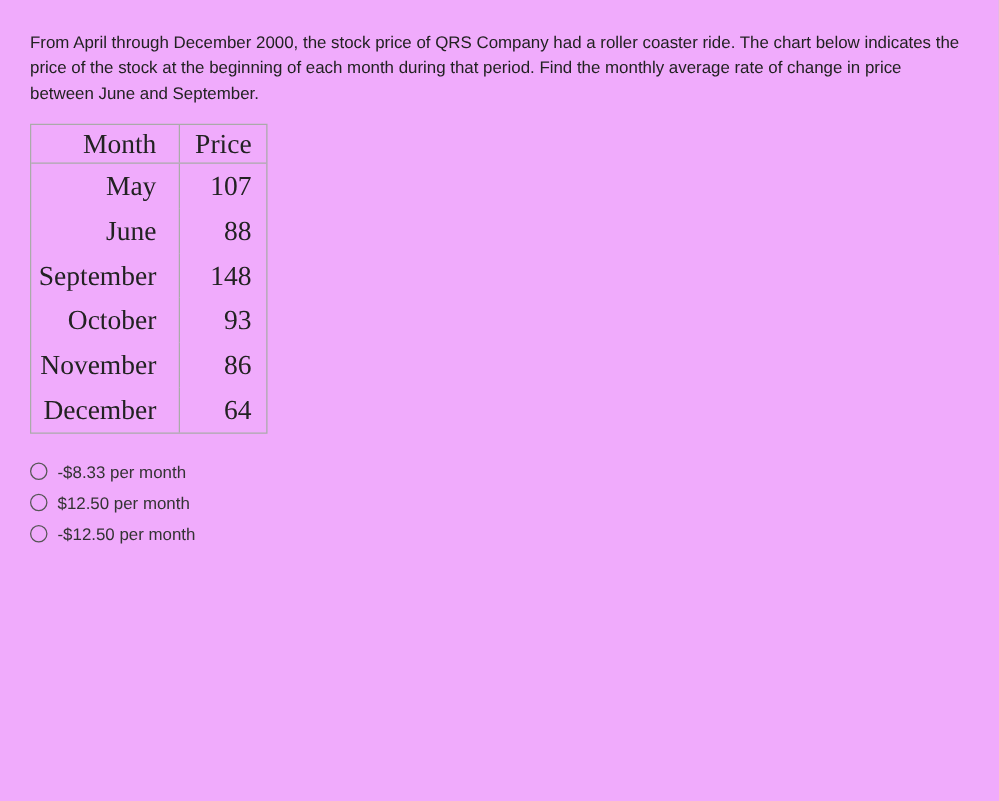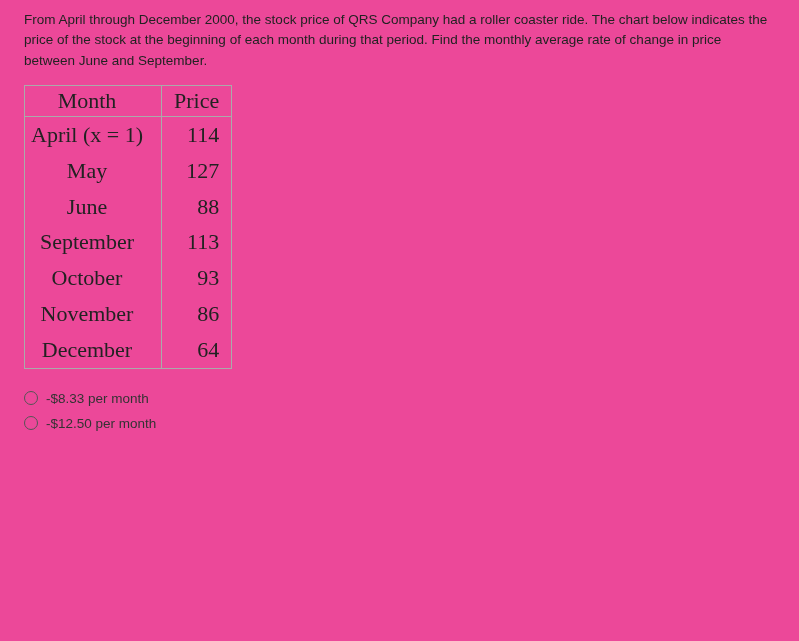--- a/index.html
+++ b/index.html
@@ -6,44 +6,44 @@
     body {
       background: #d0ccc8;
       font-family: Georgia, 'Times New Roman', serif;
       width: 799px;
       min-height: 641px;
       display: flex;
       align-items: flex-start;
       justify-content: flex-start;
     }
     .page {
-      background: #ec4899;
+      background: #f0abfc;
       width: 799px;
       min-height: 641px;
-      padding: 10px 24px 24px 24px;
+      padding: 24px 24px 24px 24px;
     }
     .description {
       font-size: 13.5px;
       line-height: 1.5;
       color: #222;
       margin-bottom: 14px;
       font-family: Arial, sans-serif;
     }
     .table-container {
       display: inline-block;
       border: 1.5px solid #aaa;
     }
     table {
       border-collapse: collapse;
       font-size: 22px;
       color: #222;
     }
     table th, table td {
       padding: 2px 18px 2px 6px;
-      text-align: center;
+      text-align: right;
       vertical-align: middle;
     }
     table th:nth-child(2), table td:nth-child(2) {
       border-left: 1.5px solid #aaa;
       text-align: right;
       padding-right: 12px;
       padding-left: 12px;
     }
     table thead th {
       font-weight: normal;
@@ -88,35 +88,31 @@
 
   <div class="table-container">
     <table>
       <thead>
         <tr>
           <th>Month</th>
           <th>Price</th>
         </tr>
       </thead>
       <tbody id="table-body">
-      <tr>
-            <td>April (x = 1)</td>
-            <td>114</td>
-          </tr>
           <tr>
             <td>May</td>
-            <td>127</td>
+            <td>107</td>
           </tr>
           <tr>
             <td>June</td>
             <td>88</td>
           </tr>
           <tr>
             <td>September</td>
-            <td>113</td>
+            <td>148</td>
           </tr>
           <tr>
             <td>October</td>
             <td>93</td>
           </tr>
           <tr>
             <td>November</td>
             <td>86</td>
           </tr>
           <tr>
@@ -127,16 +123,20 @@
     </table>
   </div>
 
   <div class="options-section" id="options-container">
   <div class="option-item">
         <span class="radio-circle"></span>
         <span class="option-label">-$8.33 per month</span>
       </div>
       <div class="option-item">
         <span class="radio-circle"></span>
+        <span class="option-label">$12.50 per month</span>
+      </div>
+      <div class="option-item">
+        <span class="radio-circle"></span>
         <span class="option-label">-$12.50 per month</span>
       </div>
     </div>
 </div>
 
 </body></html>

